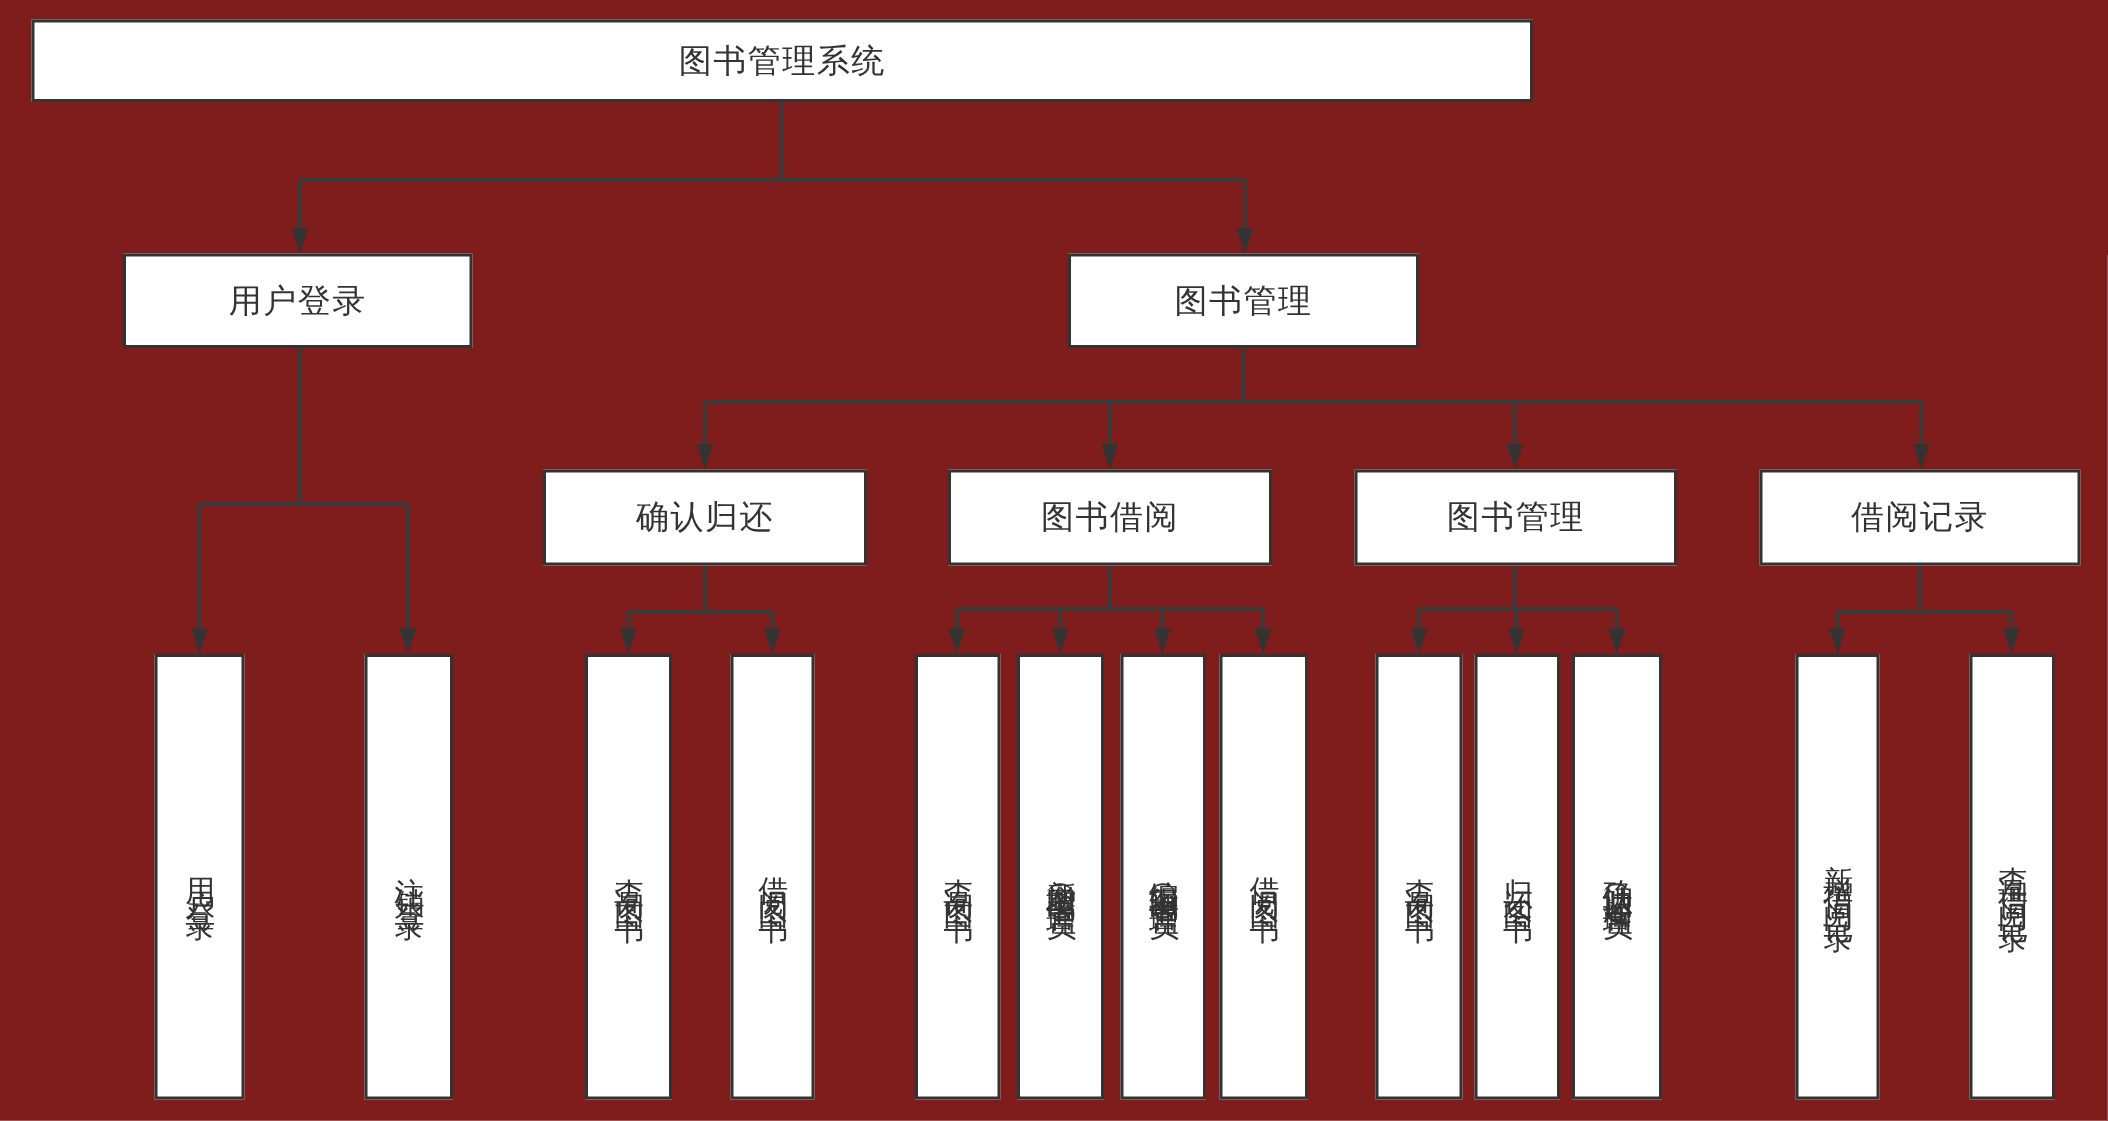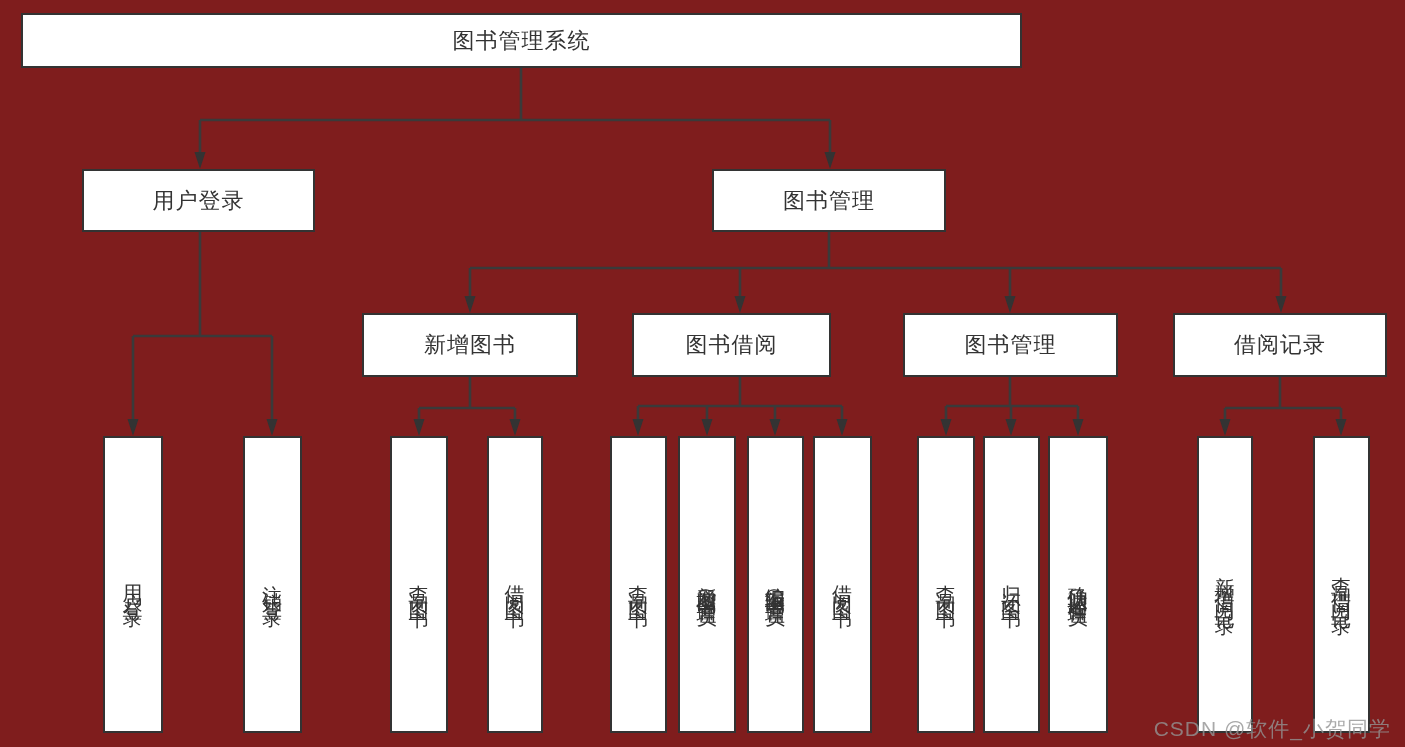--- a/index.html
+++ b/index.html
@@ -108,23 +108,23 @@
   </div>
 
   <div class="box hbox" style="left:82px; top:169px; width:233px; height:63px;">
     <span>用户登录</span>
   </div>
   <div class="box hbox" style="left:712px; top:169px; width:234px; height:63px;text-align:right;">
     <span>图书管理</span>
   </div>
 
   <div class="box hbox" style="left:362px; top:313px; width:216px; height:64px;">
-    <span>新增图书</span>
+    <span>确认归还</span>
   </div>
-  <div class="box hbox" style="left:632px; top:313px; width:199px; height:64px;">
+  <div class="box hbox" style="left:632px; top:313px; width:216px; height:64px;">
     <span>图书借阅</span>
   </div>
   <div class="box hbox" style="left:903px; top:313px; width:215px; height:64px;">
     <span>图书管理</span>
   </div>
   <div class="box hbox" style="left:1173px; top:313px; width:214px; height:64px;">
     <span>借阅记录</span>
   </div>
 
   <div class="box vbox" style="left:103px; top:436px; width:60px; height:297px;">
@@ -164,14 +164,13 @@
     <span>确认归还（管理员）</span>
   </div>
 
   <div class="box vbox" style="left:1197px; top:436px; width:56px; height:297px;">
     <span>新增借阅记录</span>
   </div>
   <div class="box vbox" style="left:1313px; top:436px; width:57px; height:297px;">
     <span>查询借阅记录</span>
   </div>
 
-  <div class="watermark">CSDN @软件_小贺同学</div>
 </div>
 
 </body></html>

